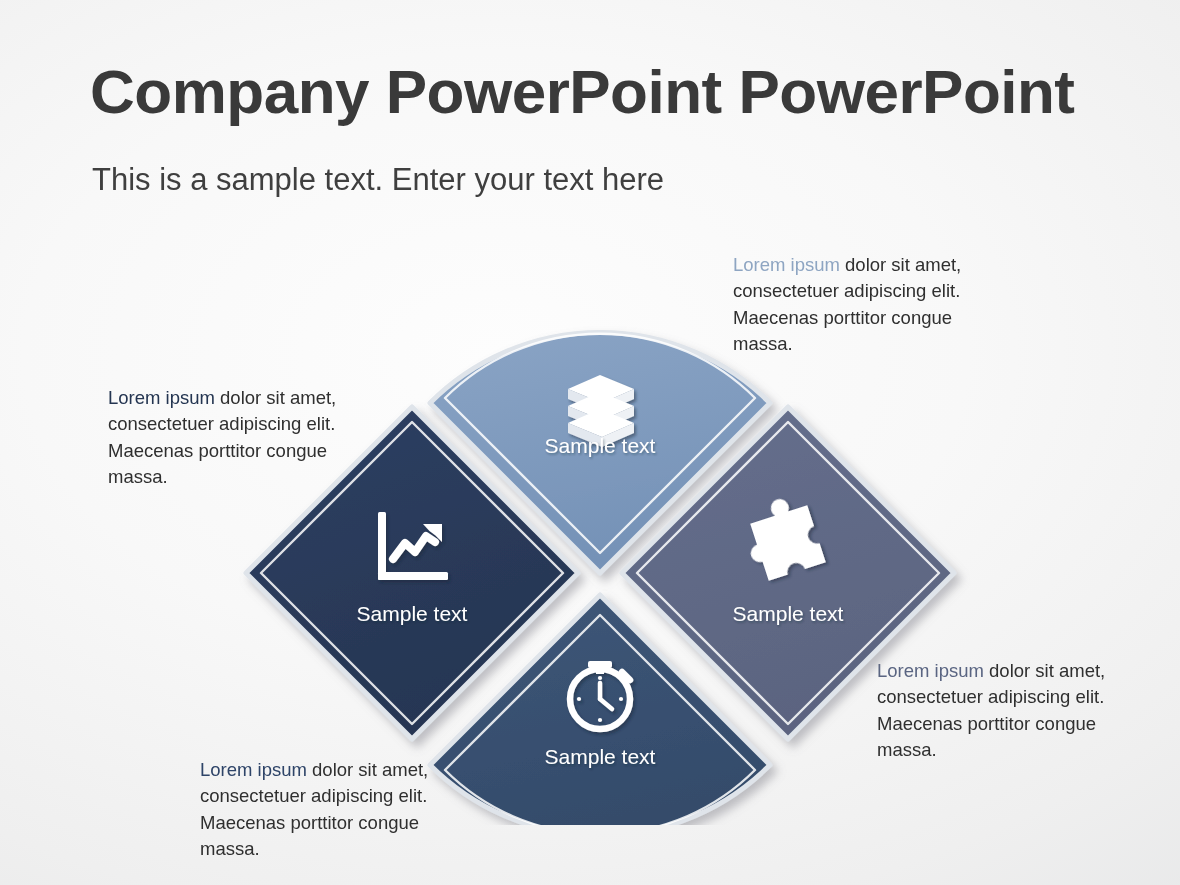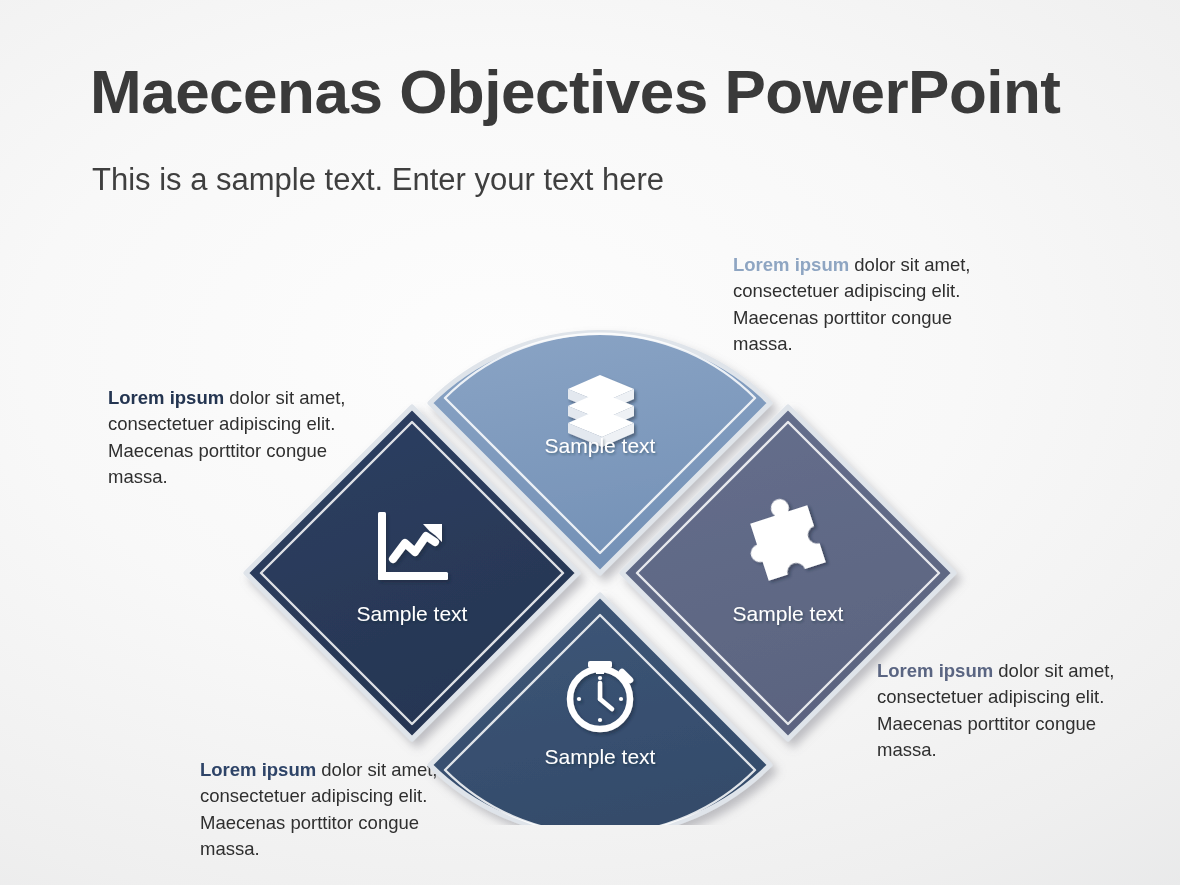--- a/index.html
+++ b/index.html
@@ -46,21 +46,21 @@
 
   
   .desc {
     position: absolute;
     font-size: 18.5px;
     line-height: 1.42;
     color: #2f2f2f;
     font-weight: 400;
   }
   .desc b {
-    font-weight: bold;
+    font-weight: normal;
   }
   .desc-tr { left: 733px; top: 252px; width: 250px; }
   .desc-l  { left: 108px; top: 385px; width: 245px; text-align: left;}
   .desc-bl { left: 200px; top: 757px; width: 248px; }
   .desc-br { left: 877px; top: 658px; width: 248px; }
 
   
   .diagram {
     position: absolute;
     left: 230px;
@@ -75,21 +75,21 @@
     font-family: "Liberation Sans", sans-serif;
     font-size: 21px;
     text-anchor: middle;
   }
 </style>
 </head>
 <body>
 
 <div class="slide">
 
-  <div class="title">Maecenas Objectives PowerPoint</div>
+  <div class="title">Company PowerPoint PowerPoint</div>
   <div class="subtitle">This is a sample text. Enter your text here</div>
 
   <div class="desc desc-tr">
     <b style="color: rgb(142, 165, 194);">Lorem ipsum</b><span> dolor sit amet, consectetuer adipiscing elit. Maecenas porttitor congue massa.</span>
   </div>
 
   <div class="desc desc-l">
     <b style="color: rgb(36, 53, 81);">Lorem ipsum</b><span> dolor sit amet, consectetuer adipiscing elit. Maecenas porttitor congue massa.</span>
   </div>
 

